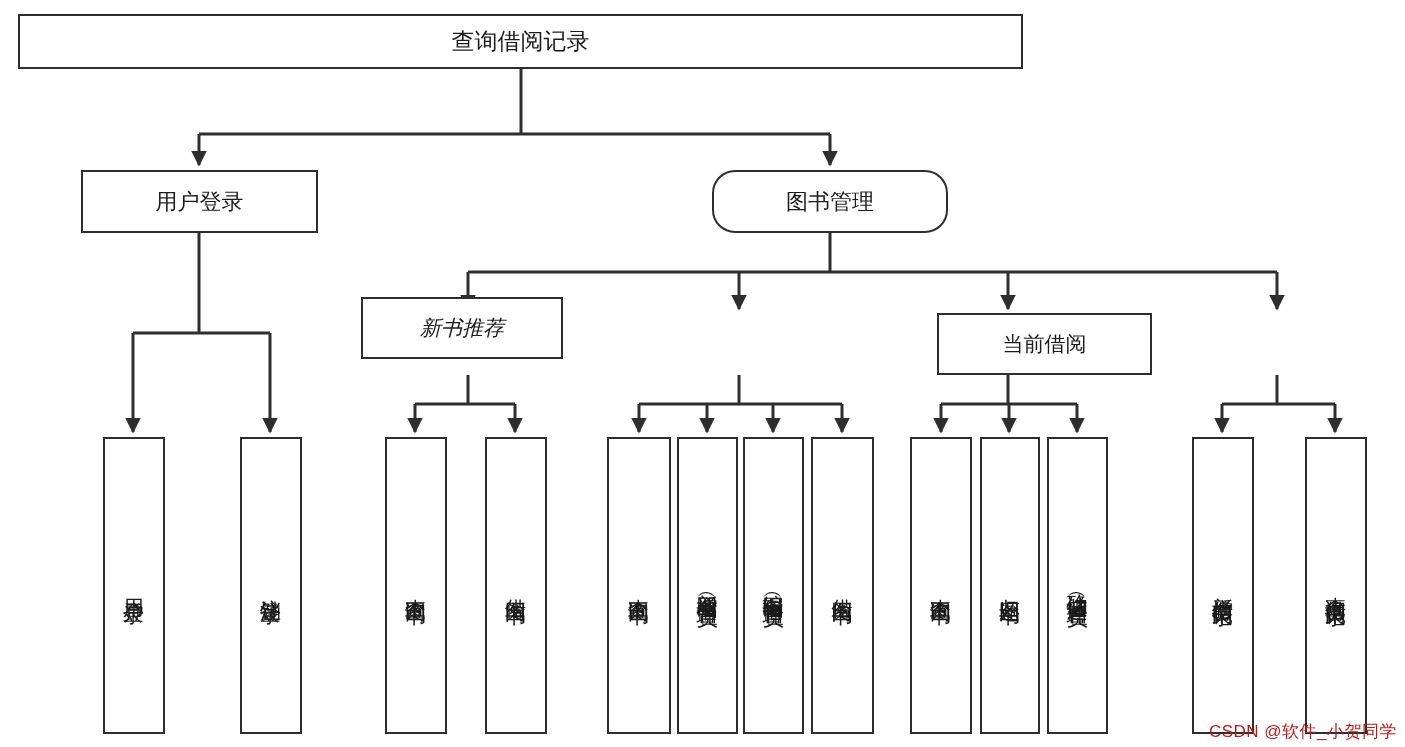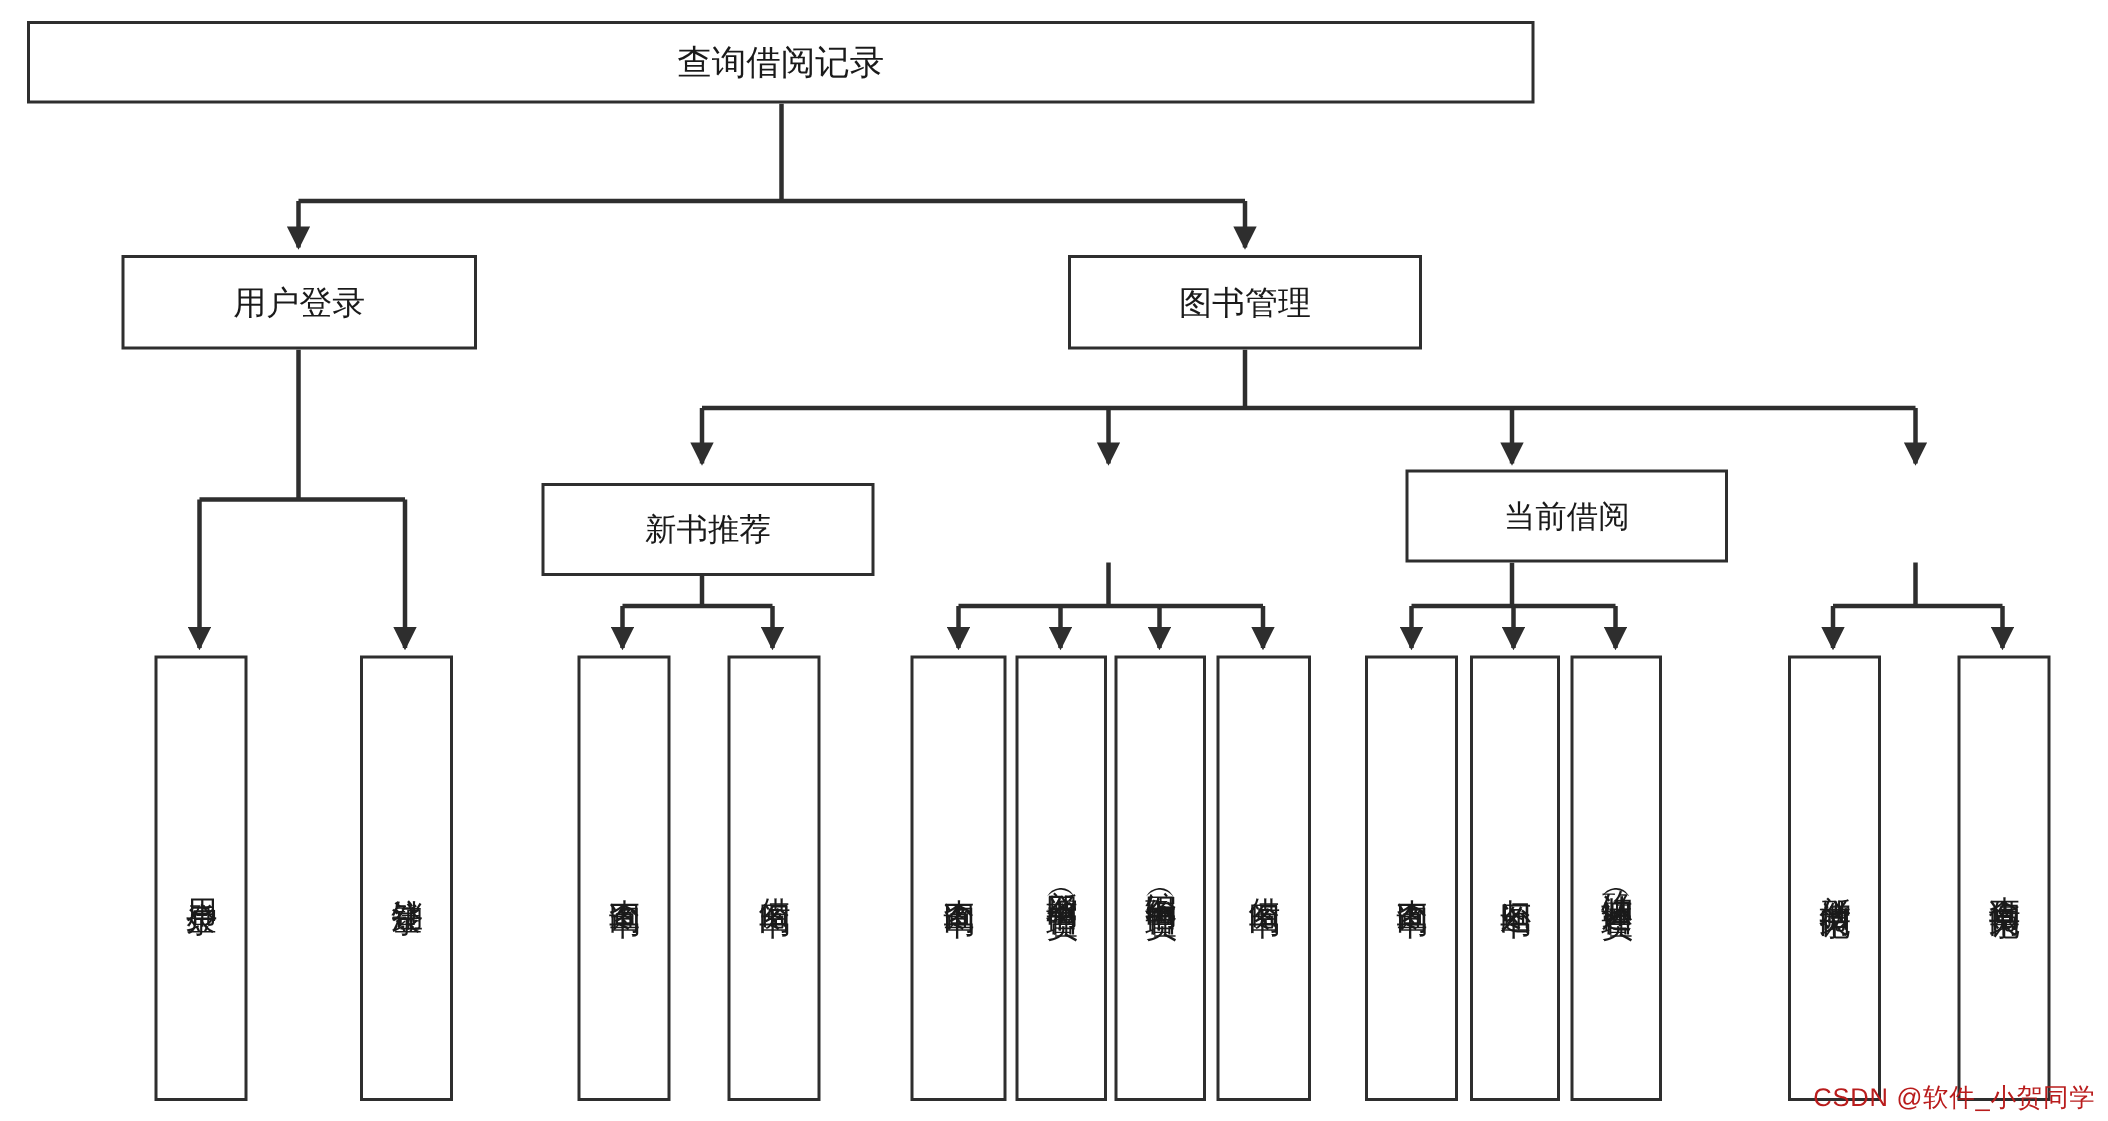--- a/index.html
+++ b/index.html
@@ -131,25 +131,25 @@
     </g>
   </svg>
 
   <div class="node root" style="left:18px; top:14px; width:1005px; height:55px;">
     <span>查询借阅记录</span>
   </div>
 
   <div class="node level1" style="left:81px; top:170px; width:237px; height:63px;">
     <span>用户登录</span>
   </div>
-  <div class="node level1" style="left:712px; top:170px; width:236px; height:63px;">
+  <div class="node level1" style="left:712px; top:170px; width:236px; height:63px;border-radius:23px;">
     <span>图书管理</span>
   </div>
 
-  <div class="node level2" style="left:361px; top:322px; width:222px; height:62px;">
+  <div class="node level2" style="left:361px; top:297px; width:202px; height:62px;font-style:italic;">
     <span>新书推荐</span>
   </div>
   <div class="node level2" style="left:901px; top:313px; width:215px; height:62px;margin-left:36px;">
     <span>当前借阅</span>
   </div>
 
   <div class="node leaf" style="left:103px; top:437px; width:62px; height:297px;">
     <span class="leaf-text">用户登录</span>
   </div>
   <div class="node leaf" style="left:240px; top:437px; width:62px; height:297px;">

